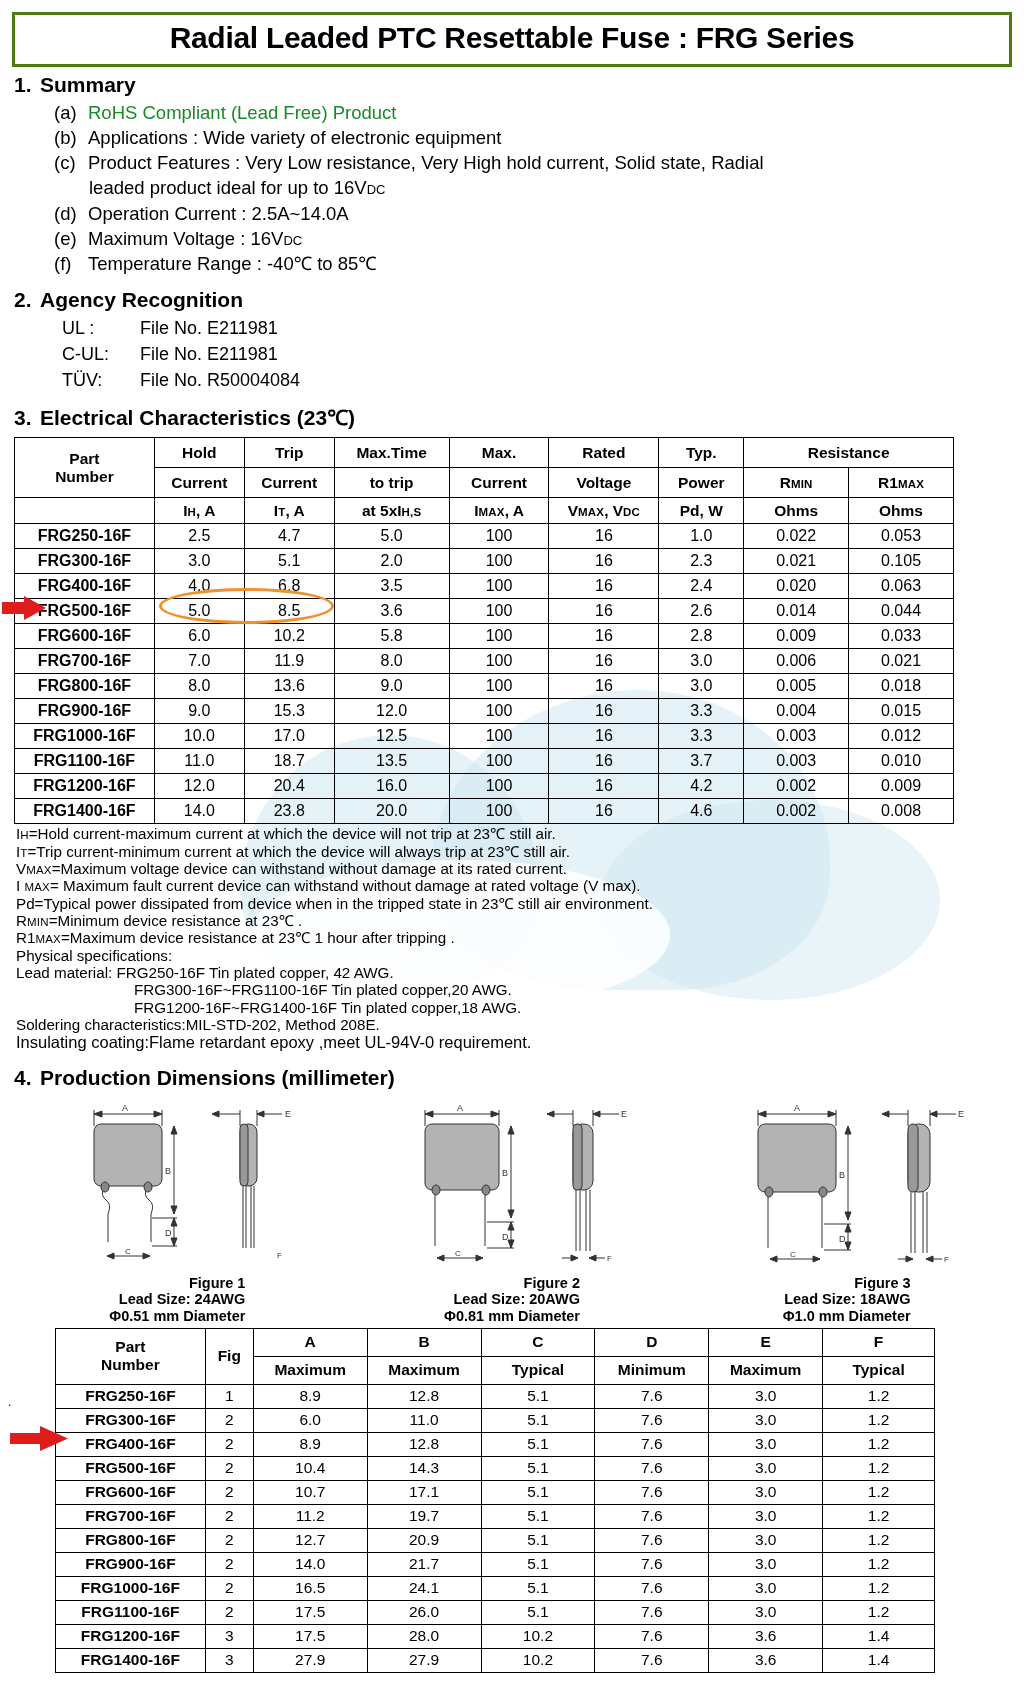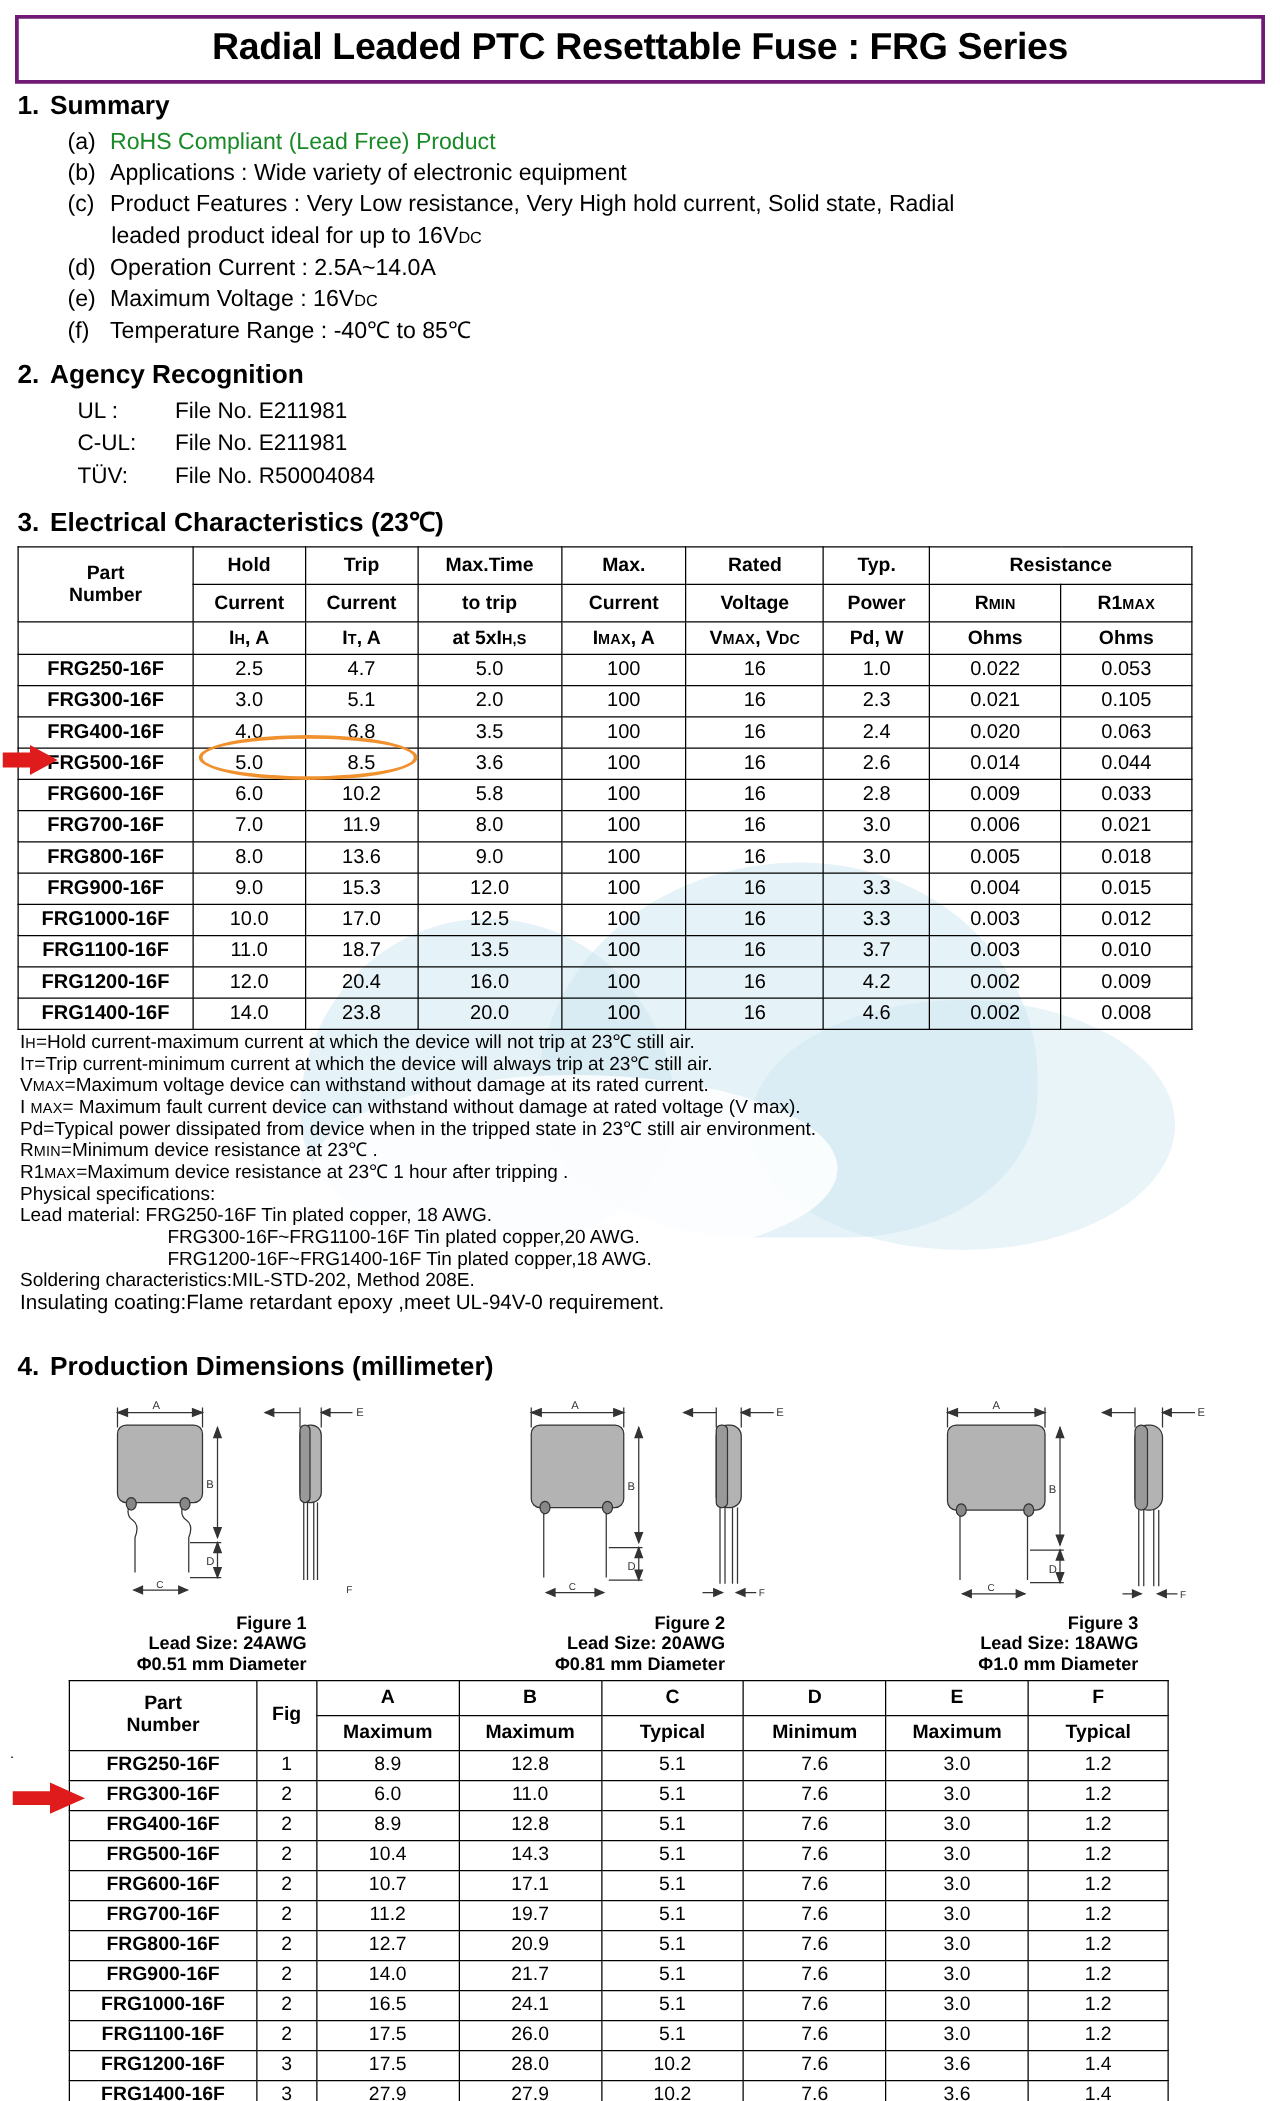--- a/index.html
+++ b/index.html
@@ -23,21 +23,21 @@
   .wm3 { left:600px; top:800px; width:340px; height:200px;
          background:#cfe7f0; opacity:.45;
          border-radius:50%; }
   .wm-cut { position:absolute; left:250px; top:860px; width:420px; height:150px;
             background:#ffffff; opacity:.85; border-radius:50%;
             pointer-events:none; z-index:0;}
   .page { position:relative; z-index:2; padding:8px 10px 0 10px; }
 
   
   .title-box {
-    border:3px solid #701a75;
+    border:3px solid #4d7c0f;
     text-align:center;
     padding:6px 0 9px 0;
     margin:4px 2px 6px 2px;
   }
   .title-box .t {
     font-size:30px; font-weight:bold; letter-spacing:-0.3px;
   }
 
   
   .sec-head { font-size:21px; font-weight:bold; margin:4px 0 3px 4px; }
@@ -378,28 +378,28 @@
 
   <div class="notes">
     <div><span>I</span><span class="sc">H</span><span>=Hold current-maximum current at which the device will not trip at 23℃  still air.</span></div>
     <div><span>I</span><span class="sc">T</span><span>=Trip current-minimum current at which the device will always trip at 23℃  still air.</span></div>
     <div><span>V</span><span class="sc">MAX</span><span>=Maximum voltage device can withstand without damage at its rated current.</span></div>
     <div><span>I </span><span class="sc">MAX</span><span>= Maximum fault current device can withstand without damage at rated voltage (V max).</span></div>
     <div><span>Pd</span><span class="sc"></span><span>=Typical power dissipated from device when in the tripped state in 23℃  still air environment.</span></div>
     <div><span>R</span><span class="sc">MIN</span><span>=Minimum device resistance at 23℃ .</span></div>
     <div><span>R1</span><span class="sc">MAX</span><span>=Maximum device resistance at 23℃  1 hour after tripping .</span></div>
     <div>Physical specifications:</div>
-    <div>Lead material: FRG250-16F Tin plated copper, 18 AWG.</div>
+    <div>Lead material: FRG250-16F Tin plated copper, 42 AWG.</div>
     <div class="ind1">FRG300-16F~FRG1100-16F Tin plated copper,20 AWG.</div>
     <div class="ind1">FRG1200-16F~FRG1400-16F Tin plated copper,18 AWG.</div>
     <div>Soldering characteristics:MIL-STD-202, Method 208E.</div>
     <div style="font-size:16.5px">Insulating coating:Flame retardant epoxy ,meet UL-94V-0 requirement.</div>
   </div>
 
-  <div class="sec-head" style="margin-top:30px">
+  <div class="sec-head" style="margin-top:14px">
     <span class="num">4.</span><span>Production Dimensions (millimeter)</span>
   </div>
 
   <div class="figs">
 
     <div class="fig">
       <svg width="250" height="175" viewBox="0 0 250 175">
         <g stroke="#333" fill="none" stroke-width="1">
           <line x1="42" y1="18" x2="110" y2="18"></line>
           <polygon points="42,18 50,15 50,21" fill="#333"></polygon>

